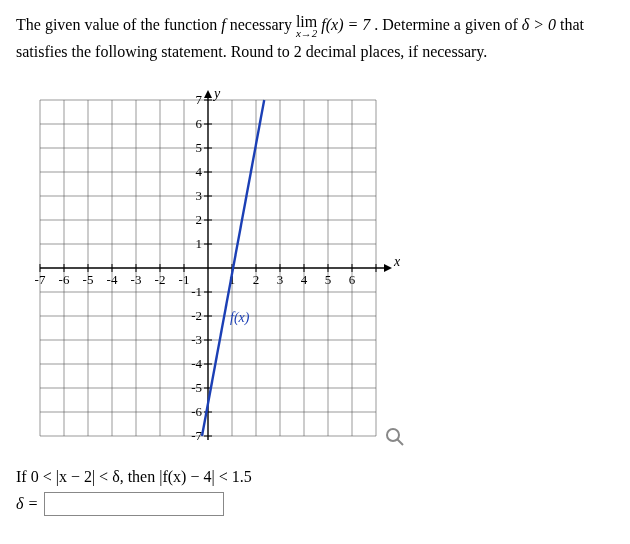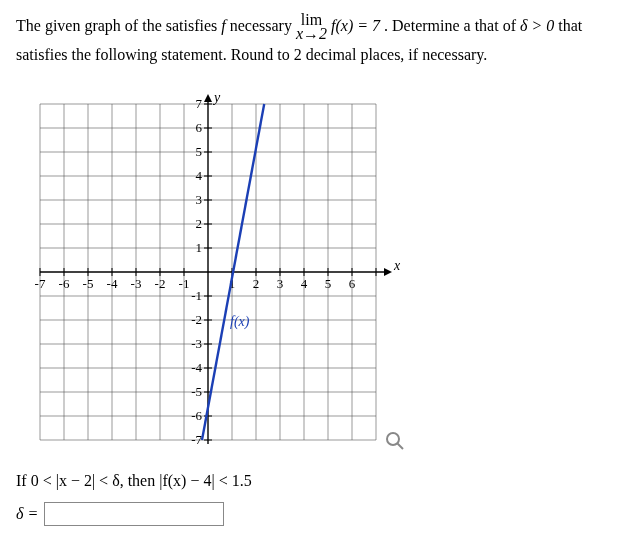--- a/index.html
+++ b/index.html
@@ -9,47 +9,47 @@
     padding: 12px 16px;
     width: 630px;
     box-sizing: border-box;
     color: #000;
   }
   .prompt {
     line-height: 1.6;
     margin-bottom: 24px;
   }
   .math { font-style: italic; }
-  .lim-sub { font-size: 16px; display: block; text-align: left; margin-top: -2px; font-style: italic; }
+  .lim-sub { font-size: 11px; display: block; text-align: left; margin-top: -2px; font-style: italic; }
   .lim-wrap { display: inline-block; vertical-align: middle; text-align: center; line-height: 1; }
   .graph-wrap { margin: 0 0 20px 0; }
   svg { display: block; }
-  .statement { margin: 18px 0 12px 0; }
+  .statement { margin: 18px 0 6px 0; }
   .answer-row { display: flex; align-items: center; gap: 6px; }
   .answer-row input {
     border: 1px solid #888;
     height: 22px;
     width: 170px;
     font-size: 14px;
     padding: 0 4px;
   }
 </style>
 </head>
 <body>
 
 <div class="prompt">
-  <span>The given graph of the satisfies </span>
+  <span>The given value of the function </span>
   <span class="math">f</span>
   <span> necessary </span>
   <span class="lim-wrap">
     <span>lim</span>
     <span class="lim-sub">x→2</span>
   </span>
   <span class="math"> f(x) = 7</span>
-  <span>. Determine a that of </span>
+  <span>. Determine a given of </span>
   <span class="math">δ &gt; 0</span>
   <span> that satisfies the following statement. Round to 2 decimal places, if necessary.</span>
 </div>
 
 <div class="graph-wrap">
   <svg width="400" height="360" viewBox="0 0 400 360">
 
     <g stroke="#555" stroke-width="0.6">
 
       <line x1="24" y1="12" x2="24" y2="348"></line>

